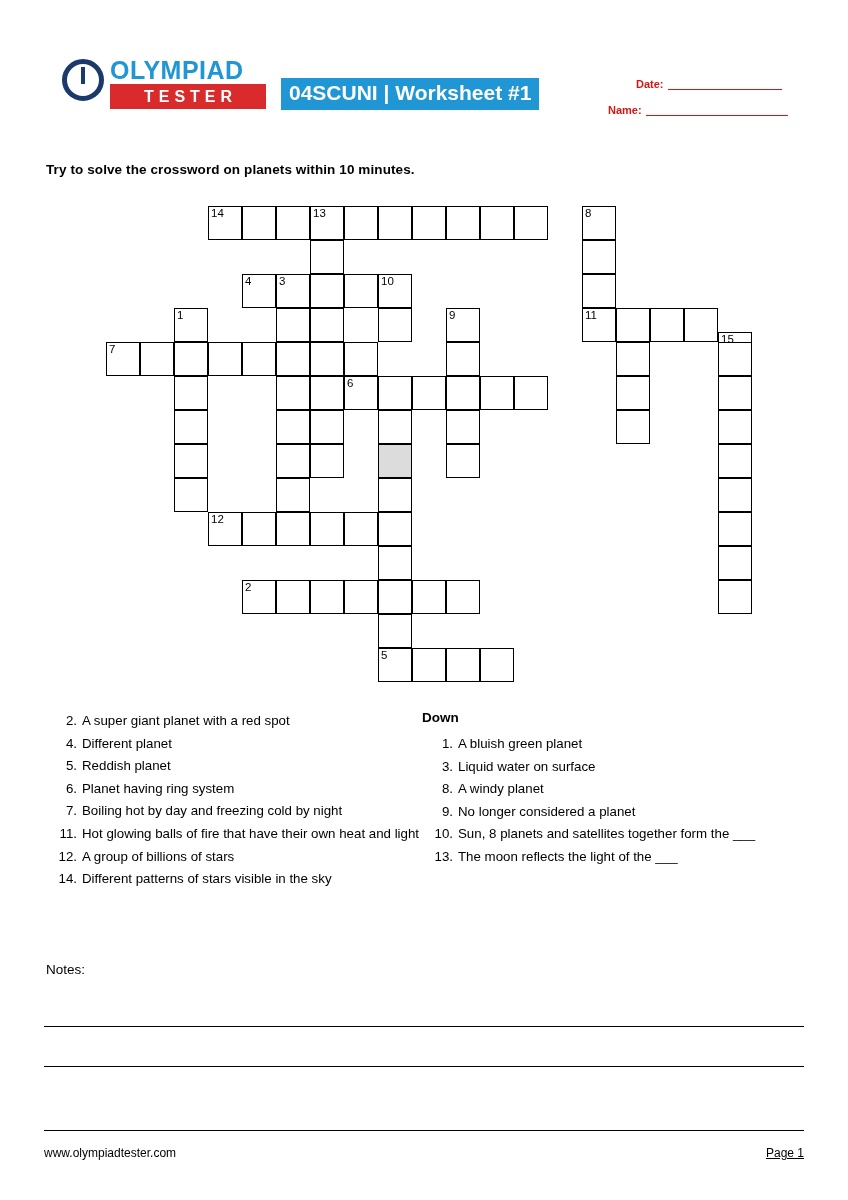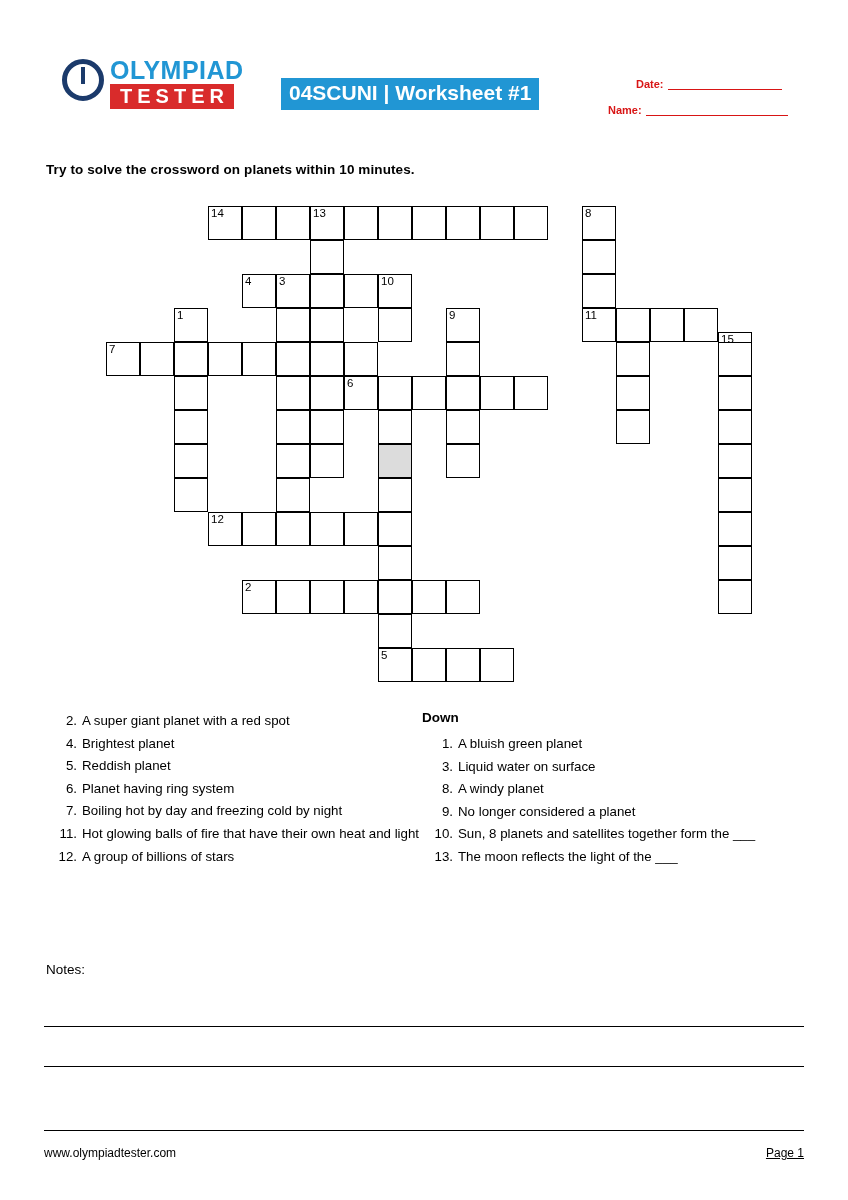--- a/index.html
+++ b/index.html
@@ -46,24 +46,24 @@
     left: 48px; top: 0px;
     font-size: 25px;
     font-weight: bold;
     letter-spacing: 0.5px;
     color: #2196d4;
     line-height: 27px;
   }
   .logo-bottom {
     position: absolute;
     left: 48px; top: 27px;
-    width: 124px; height: 25px;
+    width: 156px; height: 25px;
     background: #d92b2b;
     color: #ffffff;
-    font-size: 20px;
+    font-size: 16px;
     font-weight: bold;
     letter-spacing: 5px;
     line-height: 25px;
     text-align: center;
     text-indent: 5px;
   }
   .worksheet-title {
     position: absolute;
     left: 281px; top: 78px;
     background: #2196d4;
@@ -360,41 +360,45 @@
 <div class="clues">
 
   <div class="clue-col across">
     <ul class="clue-list" id="across-list">
         <li class="clue-item">
           <span class="clue-num">2.</span>
           <span class="clue-text">A super giant planet with a red spot</span>
         </li>
         <li class="clue-item">
           <span class="clue-num">4.</span>
-          <span class="clue-text">Brightest planet</span>
+          <span class="clue-text">Different planet</span>
         </li>
         <li class="clue-item">
           <span class="clue-num">5.</span>
           <span class="clue-text">Reddish planet</span>
         </li>
         <li class="clue-item">
           <span class="clue-num">6.</span>
           <span class="clue-text">Planet having ring system</span>
         </li>
         <li class="clue-item">
           <span class="clue-num">7.</span>
           <span class="clue-text">Boiling hot by day and freezing cold by night</span>
         </li>
         <li class="clue-item">
           <span class="clue-num">11.</span>
           <span class="clue-text">Hot glowing balls of fire that have their own heat and light</span>
         </li>
         <li class="clue-item">
           <span class="clue-num">12.</span>
           <span class="clue-text">A group of billions of stars</span>
+        </li>
+        <li class="clue-item">
+          <span class="clue-num">14.</span>
+          <span class="clue-text">Different patterns of stars visible in the sky</span>
         </li>
       </ul>
   </div>
 
   <div class="clue-col down">
     <div class="clue-heading">Down</div>
     <ul class="clue-list" id="down-list">
         <li class="clue-item">
           <span class="clue-num">1.</span>
           <span class="clue-text">A bluish green planet</span>

